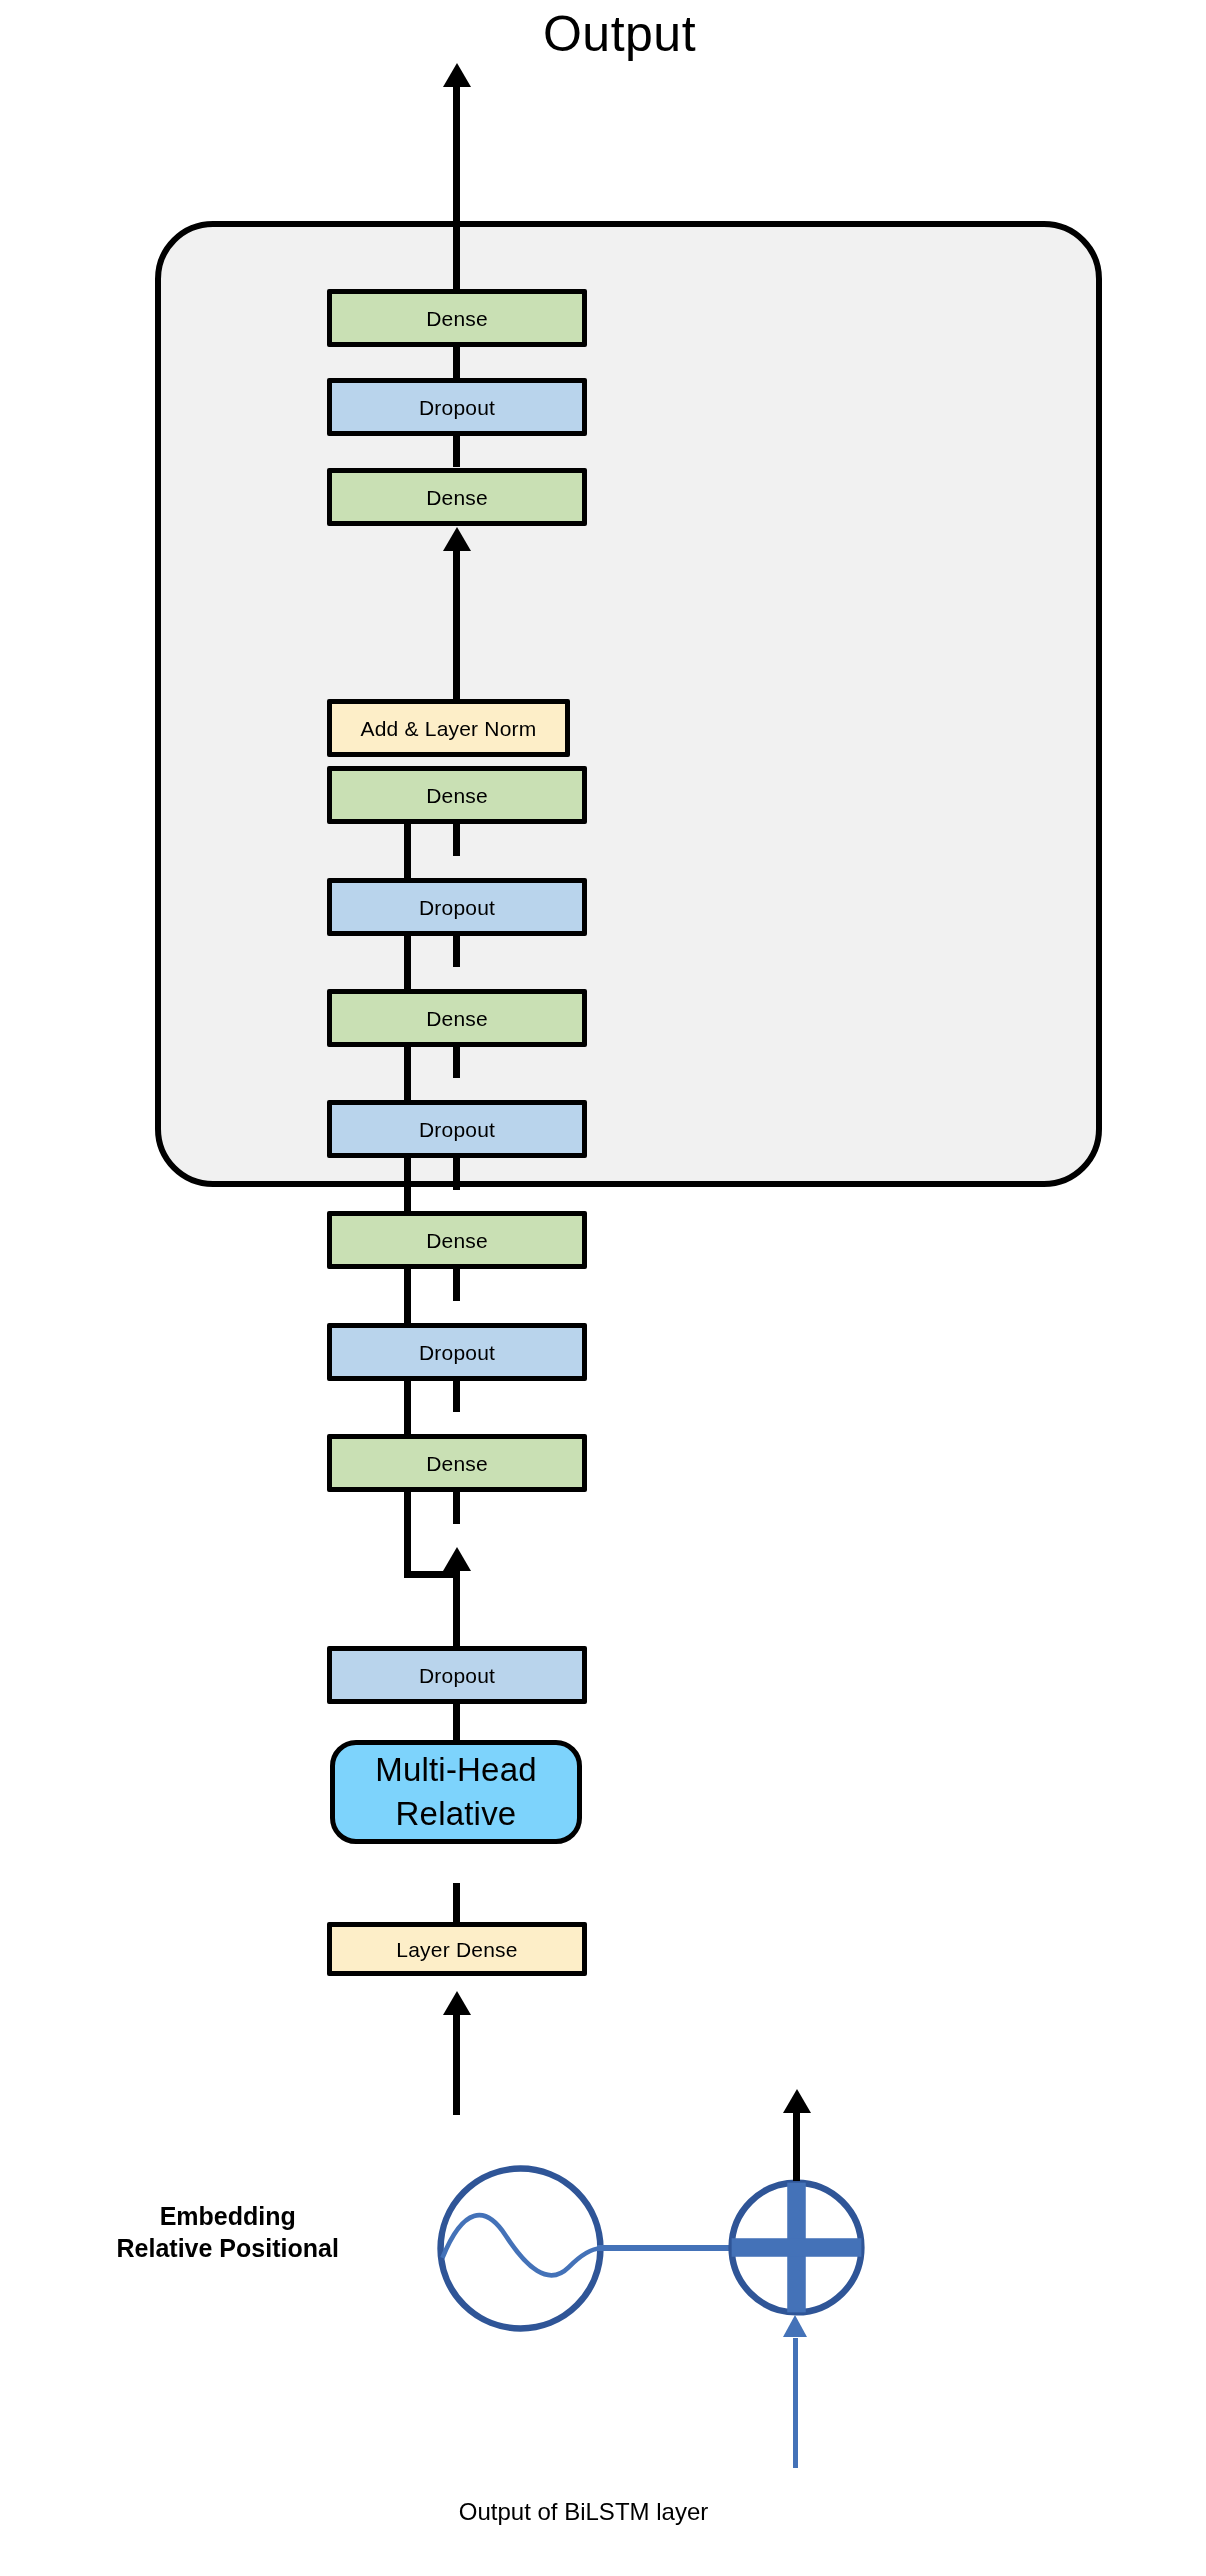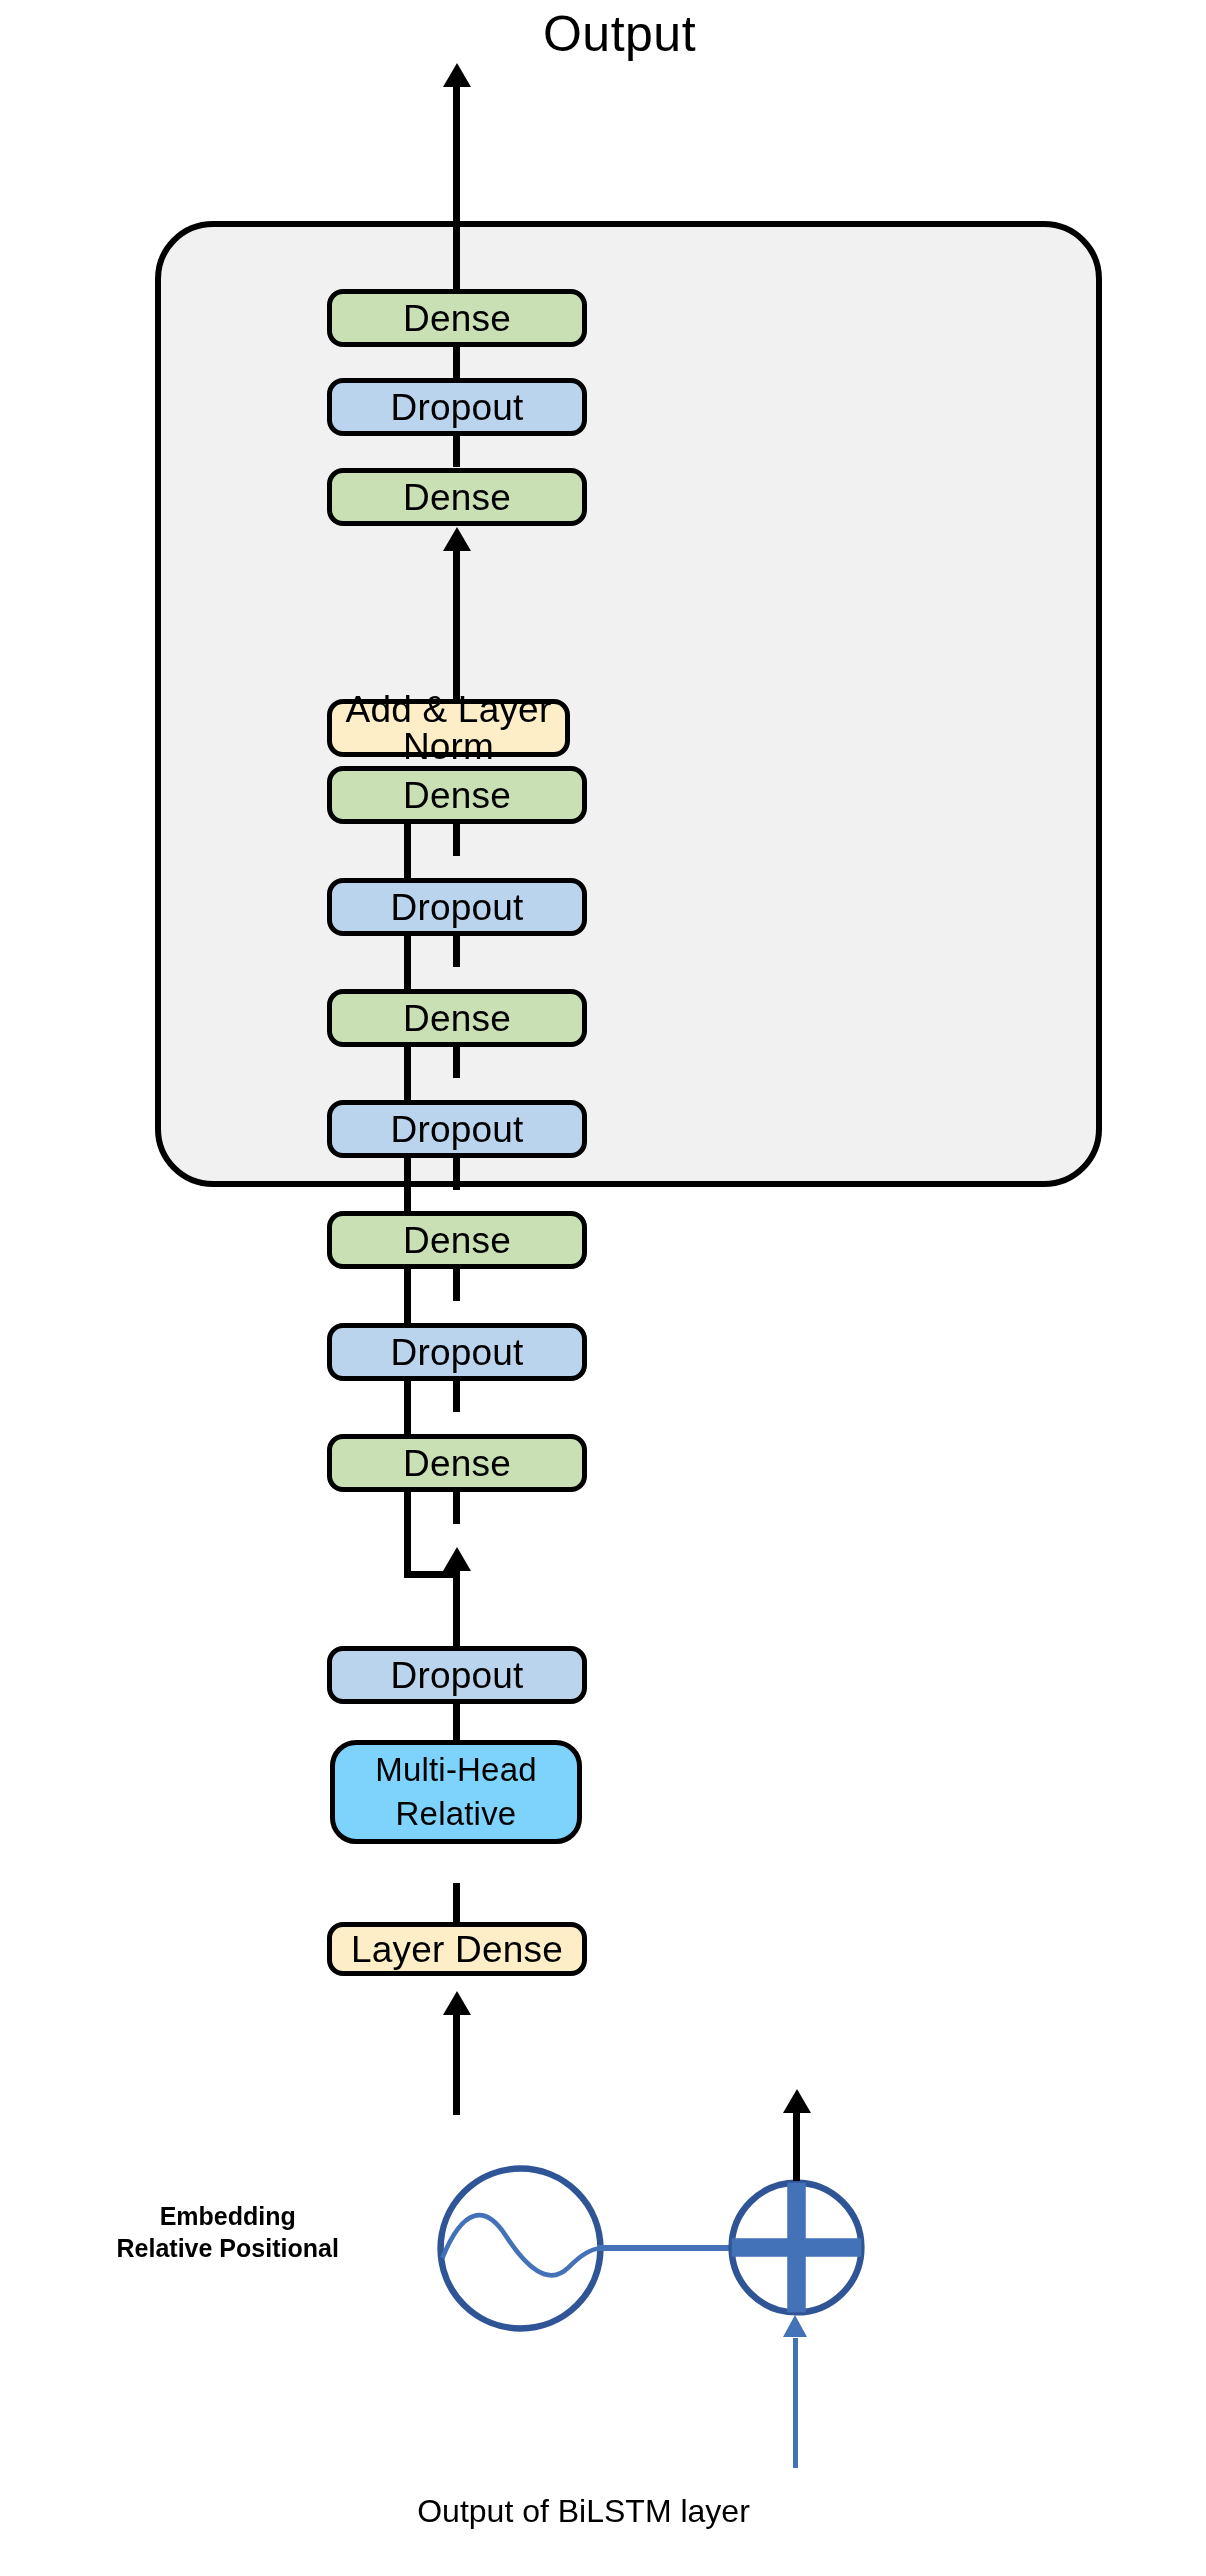--- a/index.html
+++ b/index.html
@@ -12,40 +12,40 @@
 
   .lbl{position:absolute;white-space:nowrap;}
 
   
   #title-output{
     left:0;top:5.6px;width:1207px;text-align:center;
     font-size:50px;line-height:56px;letter-spacing:0.5px;
   }
   #caption-input{
     left:0;top:2492px;width:1135px;text-align:center;
-    font-size:32px;line-height:39px;
+    font-size:24px;line-height:39px;
   }
   #rpe-label{
     left:16.7px;top:2200px;width:390px;text-align:center;
     font-size:25px;line-height:32px;font-weight:bold;
   }
 
   
   #encoder-container{
     position:absolute;left:139px;top:221px;width:935px;height:954px;
     background:#f1f1f1;border:6.5px solid #000;border-radius:58px;
     box-sizing:content-box;
   }
 
   
   .box{
     position:absolute;box-sizing:border-box;
-    border:5.6px solid #000;border-radius:16px;
+    border:5.6px solid #000;border-radius:2px;
     display:flex;align-items:center;justify-content:center;
-    font-size:37px;line-height:37px;text-align:center;
+    font-size:21px;line-height:37px;text-align:center;
     letter-spacing:0.2px;
   }
   .box.two-line{font-size:33px;line-height:44px;border-radius:26px;}
   .green{background:#c9e0b4;}
   .blue{background:#b9d4ec;}
   .cream{background:#fdeec8;}
   .peach{background:#7dd3fc;}
 
   
   .vline{position:absolute;background:#000;width:6.5px;}

